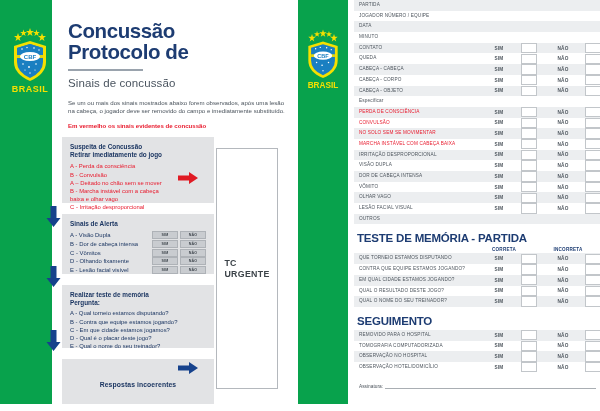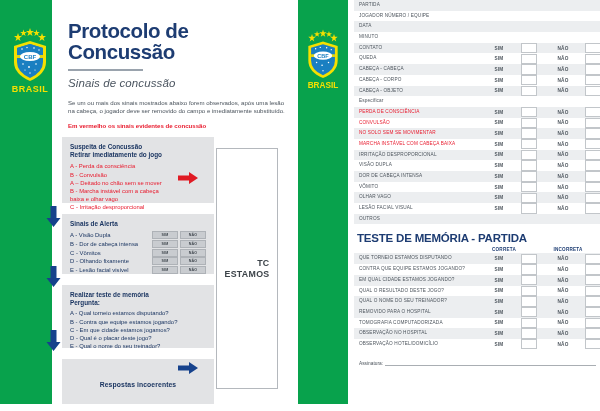--- a/index.html
+++ b/index.html
@@ -16,21 +16,21 @@
   .spine{position:absolute;top:0;left:0;width:52px;height:411px;
          background:#08a24c;}
 
   .crest{position:absolute;left:8px;top:22px;width:44px;height:72px;}
   .crest svg{display:block;}
 
   .l-body{position:absolute;left:62px;top:0;width:230px;height:411px;}
   .title{color:#1d3c72;font-weight:bold;font-size:20.5px;line-height:21px;
          letter-spacing:-.4px;margin:0;padding:0;}
   .rule{width:75px;height:2px;background:#9aa3ad;margin:7px 0 6px 0;}
-  .subtitle{color:#4b5560;font-size:11.5px;font-weight:400;letter-spacing:.1px;font-style:italic;}
+  .subtitle{color:#4b5560;font-size:11.5px;font-weight:400;letter-spacing:.1px;}
   .intro{color:#4a535c;font-size:6.1px;line-height:8.3px;margin-top:10px;width:222px;}
   .red-note{color:#e8192c;font-weight:bold;font-size:6.1px;margin-top:6px;}
 
   .grayblk{background:#e2e3e5;padding:6px 8px;}
   .blk-h{color:#17325f;font-weight:bold;font-size:6.4px;line-height:8.4px;}
   .blk-li{color:#17325f;font-size:5.9px;line-height:8.1px;}
   .blk-li.red{color:#e8192c;}
 
   .sn-row{display:flex;align-items:center;justify-content:space-between;
           line-height:8.2px;margin-bottom:.6px;}
@@ -41,21 +41,21 @@
         line-height:6px;letter-spacing:.2px;}
 
   .answers{background:#e2e3e5;height:52px;display:flex;align-items:center;
            justify-content:center;position:relative;}
   .answers-t{color:#17325f;font-weight:bold;font-size:6.8px;letter-spacing:.1px;}
 
   .tcbox{position:absolute;left:216px;top:148px;width:60px;height:239px;
          border:1.2px solid #b4b8bd;background:#fff;
          display:flex;align-items:center;justify-content:center;}
   .tc-t{color:#3c4349;font-weight:bold;font-size:8.8px;line-height:11px;
-        text-align:right;letter-spacing:.3px;}
+        text-align:left;letter-spacing:.3px;}
 
   
   .arrow-r{position:absolute;width:20px;height:14px;}
   .arrow-d{position:absolute;width:15px;height:21px;}
 
   
   #right-panel{left:292px;top:0;width:308px;height:411px;background:#ffffff;}
   .r-spine{position:absolute;left:6px;top:0;width:50px;height:404px;
            background:#08a24c;}
   .r-crest{position:absolute;left:10px;top:24px;width:42px;height:66px;}
@@ -124,22 +124,22 @@
             <circle cx="22" cy="51" r="0.7"></circle>
           <circle cx="17" cy="48" r="0.6"></circle>
             <circle cx="27" cy="48" r="0.6"></circle>
         </g>
         <text x="22" y="70" font-family="Liberation Sans, sans-serif" font-size="9" font-weight="bold" fill="#f5e000" text-anchor="middle" letter-spacing="0.5">BRASIL</text>
       </svg>
     </div>
 
     <div class="l-body">
       <div style="padding:20px 0 0 6px;">
+        <div class="title">Concussão</div>
         <div class="title">Protocolo de</div>
-        <div class="title">Concussão</div>
         <div class="rule"></div>
         <div class="subtitle">Sinais de concussão</div>
         <div class="intro">Se um ou mais dos sinais mostrados abaixo forem observados, após uma lesão na cabeça, o jogador deve ser removido do campo e imediatamente substituído.</div>
         <div class="red-note">Em vermelho os sinais evidentes de concussão</div>
       </div>
 
       <div class="grayblk" style="margin-top:8px;width:136px;height:54px;">
         <div class="blk-h">Suspeita de Concussão</div>
         <div class="blk-h" style="margin-bottom:3px;">Retirar imediatamente do jogo</div>
         <div id="b1-items">
@@ -206,21 +206,21 @@
       </div>
 
       <div class="answers" style="margin-top:11px;width:152px;">
         <div class="answers-t">Respostas incoerentes</div>
       </div>
     </div>
 
     <div class="tcbox">
       <div class="tc-t">
         <span>TC</span><br>
-        <span>ESTAMOS</span>
+        <span>URGENTE</span>
       </div>
     </div>
 
     <svg class="arrow-r" style="left:178px;top:171px;" viewBox="0 0 20 14">
       <polygon points="0,4.5 11,4.5 11,1 20,7 11,13 11,9.5 0,9.5" fill="#e01b24"></polygon>
     </svg>
 
     <svg class="arrow-r" style="left:178px;top:361px;" viewBox="0 0 20 14">
       <polygon points="0,4.5 11,4.5 11,1 20,7 11,13 11,9.5 0,9.5" fill="#16428c"></polygon>
     </svg>
@@ -520,20 +520,21 @@
               <div class="opt-l">SIM</div>
               <div class="opt-box"></div>
             </div>
             <div class="opt">
               <div class="opt-l">NÃO</div>
               <div class="opt-box"></div>
             </div>
           </div>
         </div>
 
+      <div class="sec-h">SEGUIMENTO</div>
       <div id="seg-rows">
           <div class="trow alt">
             <div class="tlabel">REMOVIDO PARA O HOSPITAL</div>
             <div class="opt">
               <div class="opt-l">SIM</div>
               <div class="opt-box"></div>
             </div>
             <div class="opt">
               <div class="opt-l">NÃO</div>
               <div class="opt-box"></div>

